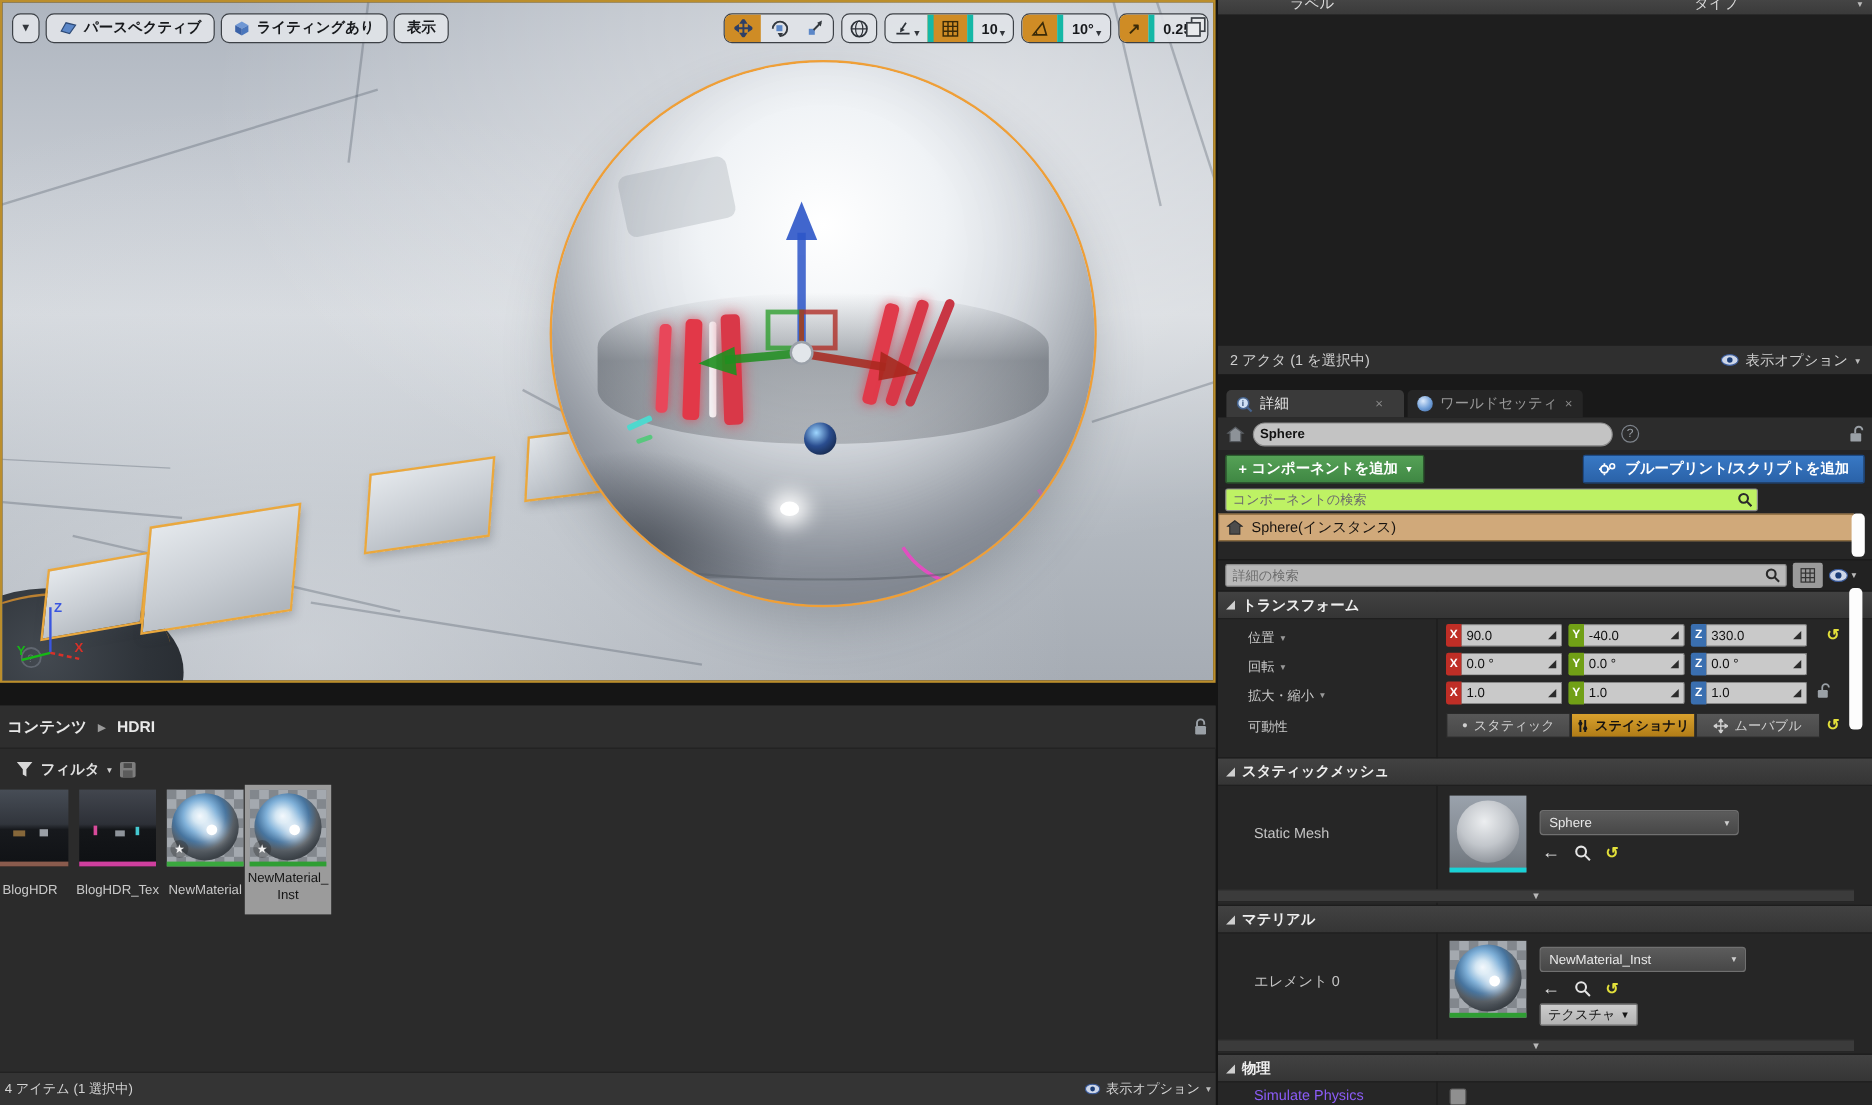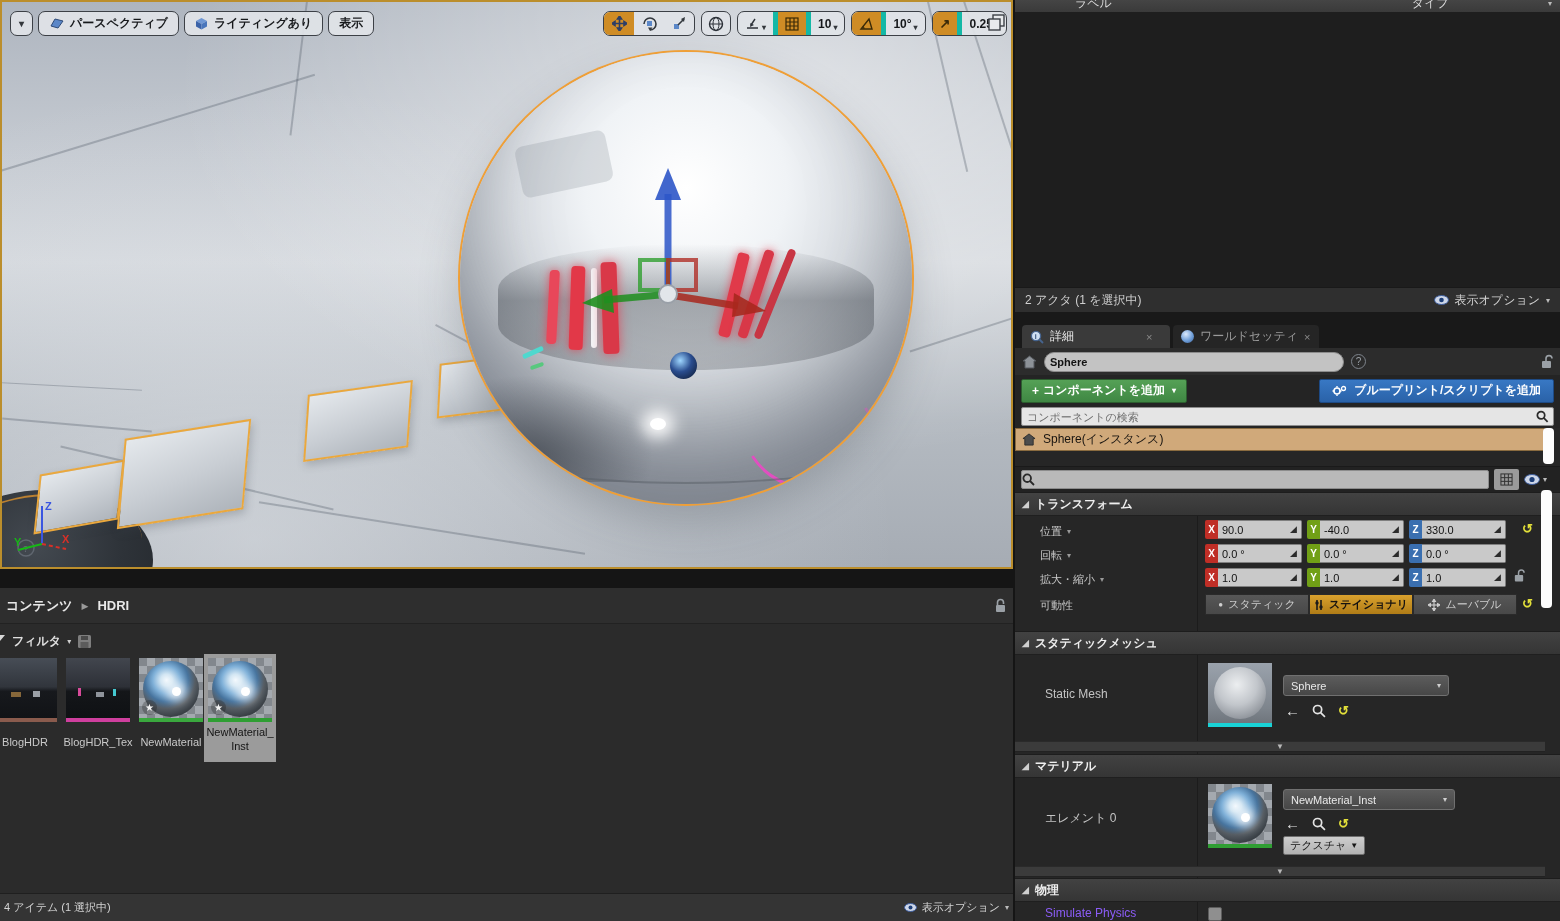--- a/index.html
+++ b/index.html
@@ -265,21 +265,21 @@
     <div class="abs flex" style="left:0;top:0;width:1013px;height:36px;background:#2e2e2e;border-bottom:1px solid #222;padding:0 6px;gap:9px">
       <span style="font-weight:bold;font-size:13px;color:#e8e8e8">コンテンツ</span>
       <span style="font-size:9px;color:#9a9a9a">▶</span>
       <span style="font-weight:bold;font-size:13px;color:#e8e8e8">HDRI</span>
       <svg style="margin-left:auto" width="13" height="15" viewBox="0 0 13 15">
           <path d="M3.5 7 V4.5 a3 3 0 0 1 6 0 V6" fill="none" stroke="#9aa0a6" stroke-width="1.6"></path>
           <rect x="2" y="7" width="9" height="7" rx="1" fill="#9aa0a6"></rect>
         </svg>
     </div>
 
-    <div class="abs flex" style="left:0;top:38px;width:1013px;height:30px;padding:0 2px;gap:6px">
+    <div class="abs flex" style="left:0;top:38px;width:1013px;height:30px;padding:0 24px;gap:6px">
       <svg style="margin-left:-10px" width="14" height="13" viewBox="0 0 14 13">
           <polygon points="0,0 13,0 8,6 8,12 5,10.5 5,6" fill="#d8d8d8"></polygon>
         </svg>
       <span style="font-weight:bold;color:#e0e0e0">フィルタ</span>
       <span style="font-size:8px;color:#cfcfcf">▾</span>
       <svg width="15" height="15" viewBox="0 0 15 15">
           <rect x="1" y="1" width="13" height="13" rx="1.5" fill="#7e7e7e"></rect>
           <rect x="4" y="2" width="7" height="4" fill="#4a4a4a"></rect>
           <rect x="3.5" y="8" width="8" height="6" fill="#5c5c5c"></rect>
         </svg>
@@ -406,39 +406,40 @@
               <line x1="0.5" y1="6" x2="2" y2="6"></line>
               <line x1="8" y1="6" x2="9.5" y2="6"></line>
             </g>
             <circle cx="11.5" cy="3.5" r="2" fill="none" stroke="#fff" stroke-width="1.3"></circle>
           </svg>
         <span>ブループリント/スクリプトを追加</span>
       </div>
     </div>
 
     <div class="abs" style="left:0;top:94px;width:545px;height:22px;background:#242424;padding:1px 6px">
-      <div class="lightfield" style="width:533px;height:19px;background:#e5e5e5">
+      <div class="lightfield" style="width:444px;height:19px;background:#bef264">
         <input class="txt" type="text" placeholder="コンポーネントの検索" style="">
         <svg style="margin-right:4px" width="13" height="13" viewBox="0 0 13 13">
             <circle cx="5.2" cy="5.2" r="3.8" fill="none" stroke="#2a2a2a" stroke-width="1.8"></circle>
             <line x1="8" y1="8" x2="12" y2="12" stroke="#2a2a2a" stroke-width="1.8"></line>
           </svg>
       </div>
     </div>
 
     <div class="abs flex" style="left:0;top:116px;width:530px;height:23px;background:#d0a97a;border:1px solid #8a6b3f;padding:0 6px;gap:7px">
       <svg width="14" height="13" viewBox="0 0 15 14">
           <path d="M7.5 1 L14 6 H12 V13 H3 V6 H1 Z" fill="#4c4c4c" stroke="#2c2c2c"></path>
         </svg>
       <span style="color:#181410;font-size:12px">Sphere(インスタンス)</span>
     </div>
     <div class="scrollbar" style="left:528px;top:116px;width:11px;height:36px"></div>
 
     <div class="abs flex" style="left:0;top:154px;width:545px;height:26px;background:#222;border-top:1px solid #1a1a1a;padding:0 6px;gap:5px">
       <div class="lightfield" style="width:468px;height:19px;background:#b9b9b9">
+        <input class="txt" type="text" placeholder="詳細の検索" style="">
         <svg style="margin-right:4px" width="13" height="13" viewBox="0 0 13 13">
             <circle cx="5.2" cy="5.2" r="3.8" fill="none" stroke="#2a2a2a" stroke-width="1.8"></circle>
             <line x1="8" y1="8" x2="12" y2="12" stroke="#2a2a2a" stroke-width="1.8"></line>
           </svg>
       </div>
       <div class="iconbtn" style="width:25px;height:21px;background:#9a9a9a;border-radius:2px">
         <svg width="13" height="13" viewBox="0 0 14 14">
             <g stroke="#333" stroke-width="1.1" fill="none">
               <rect x="1" y="1" width="12" height="12"></rect>
               <line x1="5" y1="1" x2="5" y2="13"></line>

